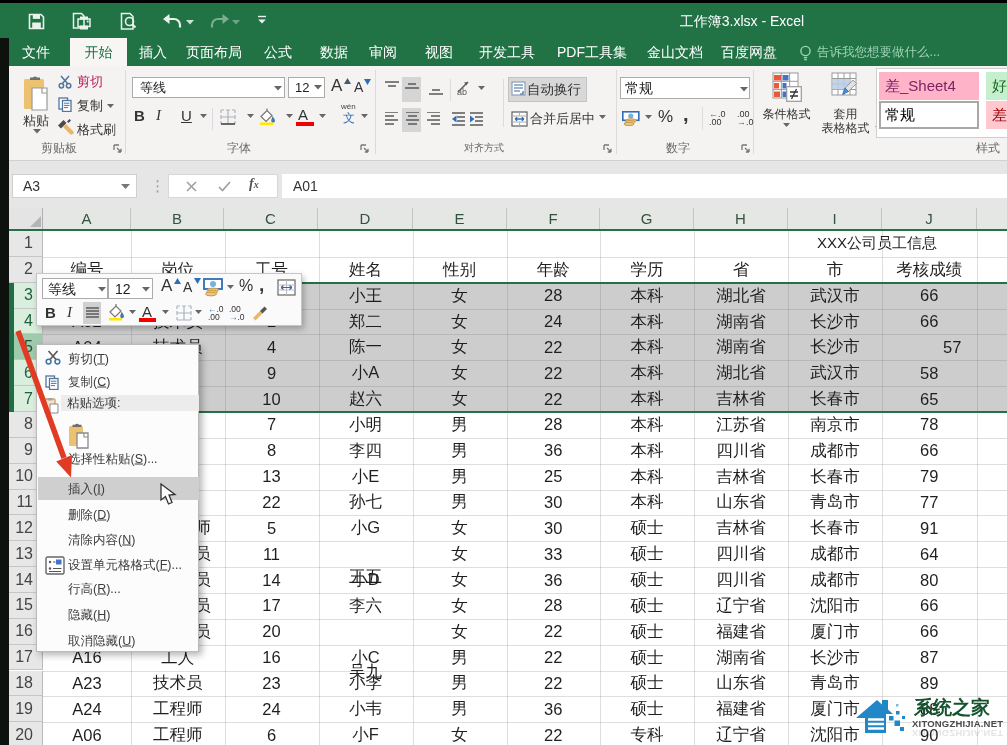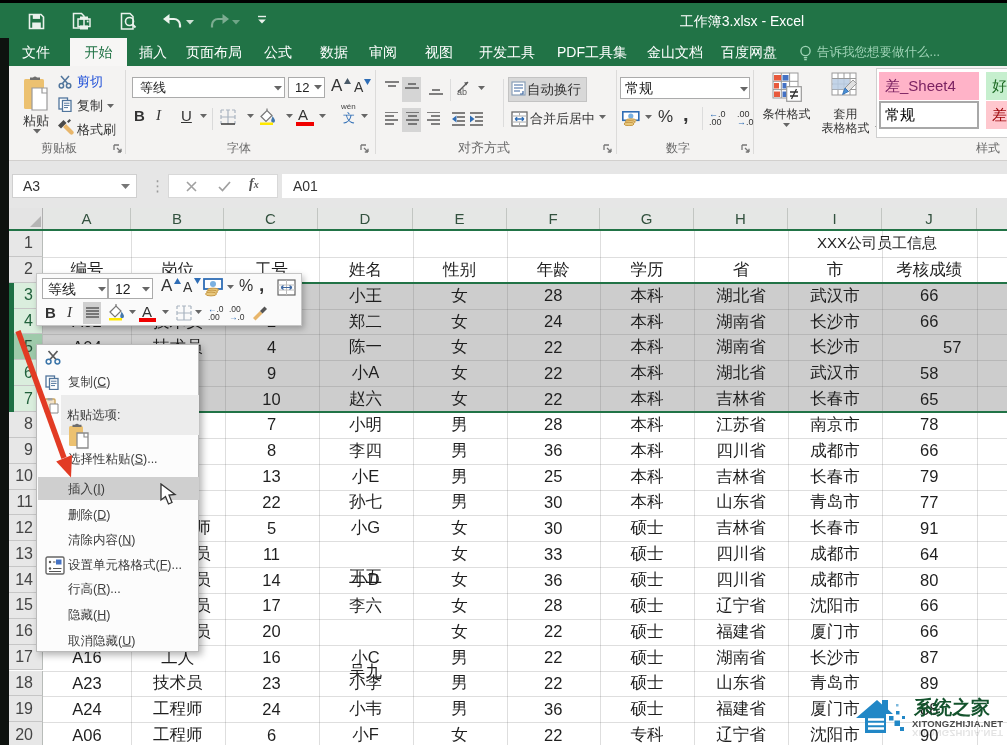--- a/index.html
+++ b/index.html
@@ -105,21 +105,21 @@
   <div class="abs" style="left:14px;top:46px;width:44px;text-align:center;font-size:13px;color:#333;">粘贴</div>
   <svg class="abs" style="left:33px;top:63px" width="8" height="5" viewBox="0 0 8 5">
       <path d="M0 0 L4 4.5 L8 0" fill="#666"></path>
     </svg>
 
   <svg class="abs" style="left:58px;top:9px" width="16" height="14" viewBox="0 0 16 14">
     <path d="M3 1 L10 9 M11 1 L4 9" stroke="#51759c" stroke-width="1.5" fill="none"></path>
     <circle cx="3.4" cy="10.8" r="2.2" fill="none" stroke="#51759c" stroke-width="1.5"></circle>
     <circle cx="10.6" cy="10.8" r="2.2" fill="none" stroke="#51759c" stroke-width="1.5"></circle>
   </svg>
-  <div class="abs" style="left:77px;top:7px;font-size:13px;color:#1d4ed8;">剪切</div>
+  <div class="abs" style="left:77px;top:7px;font-size:13px;color:#be185d;">剪切</div>
   <svg class="abs" style="left:58px;top:31px" width="15" height="15" viewBox="0 0 15 15">
     <rect x="1" y="1" width="8.5" height="11" fill="#fff" stroke="#51759c" stroke-width="1.3"></rect>
     <rect x="4.5" y="3.5" width="8.5" height="11" fill="#fff" stroke="#51759c" stroke-width="1.3"></rect>
     <path d="M6 6.2 h5.5 M6 8.4 h5.5 M6 10.6 h4" stroke="#51759c" stroke-width="1"></path>
   </svg>
   <div class="abs" style="left:77px;top:31px;font-size:13px;color:#333;">复制</div>
   <svg class="abs" style="left:107px;top:38px" width="7" height="4" viewBox="0 0 7 4">
       <path d="M0 0 L3.5 4 L7 0" fill="#666"></path>
     </svg>
   <svg class="abs" style="left:57px;top:53px" width="17" height="16" viewBox="0 0 17 16">
@@ -230,21 +230,21 @@
   <div class="abs" style="left:527px;top:15px;font-size:13.5px;color:#333;">自动换行</div>
   <svg class="abs" style="left:511px;top:45px" width="17" height="16" viewBox="0 0 17 16">
     <rect x="1" y="1" width="15" height="14" fill="#fff" stroke="#6a6a6a" stroke-width="1.3"></rect>
     <path d="M1 5 h15 M1 11 h15 M8.5 1 v3.5 M8.5 11.5 v3.5" stroke="#aaa" stroke-width="1"></path>
     <path d="M4 8 h9 M4 8 l2.2 -1.8 M4 8 l2.2 1.8 M13 8 l-2.2 -1.8 M13 8 l-2.2 1.8" stroke="#2f6db5" stroke-width="1.3" fill="none"></path>
   </svg>
   <div class="abs" style="left:530px;top:44px;font-size:13px;color:#333;">合并后居中</div>
   <svg class="abs" style="left:599px;top:49px" width="7" height="4" viewBox="0 0 7 4">
       <path d="M0 0 L3.5 4 L7 0" fill="#666"></path>
     </svg>
-  <div class="glabel" style="left:454px;width:60px;font-size:13px;">对齐方式</div>
+  <div class="glabel" style="left:454px;width:60px;font-size:10px;">对齐方式</div>
   <svg class="abs" style="left:603px;top:78px" width="9" height="9" viewBox="0 0 9 9">
       <path d="M1 1 H6 M1 1 V6" stroke="#777" stroke-width="1.3"></path>
       <path d="M4 4 L8 8 M8 8 v-3.2 M8 8 h-3.2" stroke="#777" stroke-width="1.3"></path>
     </svg>
 
   <div class="abs" style="left:620px;top:11px;width:130px;height:22px;background:#fff;border:1px solid #ababab;">
     <div class="abs" style="left:4px;top:0;line-height:21px;font-size:14px;color:#222;">常规</div>
     <svg class="abs" style="left:119px;top:9px" width="8" height="5" viewBox="0 0 8 5">
         <path d="M0 0 L4 4.5 L8 0" fill="#666"></path>
       </svg>
@@ -713,29 +713,32 @@
     <path d="M2 14 L9 7 L11.5 9.5 L4.5 16.5 Z" fill="#e8b66b"></path>
     <path d="M9 7 L13.5 2.5 L16 5 L11.5 9.5 Z" fill="#555"></path>
   </svg>
 </div>
 <div class="abs" id="ctxmenu">
   <svg class="abs" style="left:8px;top:5px" width="16" height="15" viewBox="0 0 16 15">
     <path d="M3.5 1 L11 9.5 M12.5 1 L5 9.5" stroke="#5a5a5a" stroke-width="1.7" fill="none"></path>
     <circle cx="3.6" cy="11.6" r="2.4" fill="none" stroke="#3a74a8" stroke-width="1.5"></circle>
     <circle cx="12.4" cy="11.6" r="2.4" fill="none" stroke="#3a74a8" stroke-width="1.5"></circle>
   </svg>
+  <div class="mi" style="top:3px;">
+      <span class="txt">剪切(<u>T</u>)</span>
+    </div>
   <svg class="abs" style="left:8px;top:30px" width="15" height="15" viewBox="0 0 15 15">
     <rect x="1" y="1" width="8.5" height="11" fill="#fff" stroke="#51759c" stroke-width="1.3"></rect>
     <rect x="4.5" y="3.5" width="8.5" height="11" fill="#fff" stroke="#51759c" stroke-width="1.3"></rect>
     <path d="M6 6.2 h5.5 M6 8.4 h5.5 M6 10.6 h4" stroke="#51759c" stroke-width="1"></path>
   </svg>
   <div class="mi" style="top:26px;">
       <span class="txt">复制(<u>C</u>)</span>
     </div>
-  <div class="mi" style="top:50px;left:24px;width:138px;background:#ececec;height:40px;">
+  <div class="mi" style="top:50px;left:24px;width:138px;background:#ececec;height:16px;">
       <span class="txt" style="left:6px;color:#3c3c3c;">粘贴选项:</span>
     </div>
   <svg class="abs" style="left:7px;top:52px" width="15" height="17" viewBox="0 0 15 17">
     <rect x="1" y="2" width="10" height="13" rx="1" fill="#f3e3c8" stroke="#caa55e" stroke-width="1.4"></rect>
     <rect x="3.5" y="1" width="5" height="2.6" rx=".5" fill="#a3a3a3"></rect>
     <path d="M6 7 H14 V16 H6 Z" fill="#fff" stroke="#8a8a8a" stroke-width="1"></path>
   </svg>
   <svg class="abs" style="left:31px;top:78px" width="22" height="26" viewBox="0 0 22 26">
     <rect x="1" y="3" width="14" height="20" rx="1.5" fill="#ecc170"></rect>
     <path d="M4.5 4 v-2.2 h2.5 a2.6 2.6 0 0 1 4 0 h2.5 V4 Z" fill="#6e6e6e"></path>

